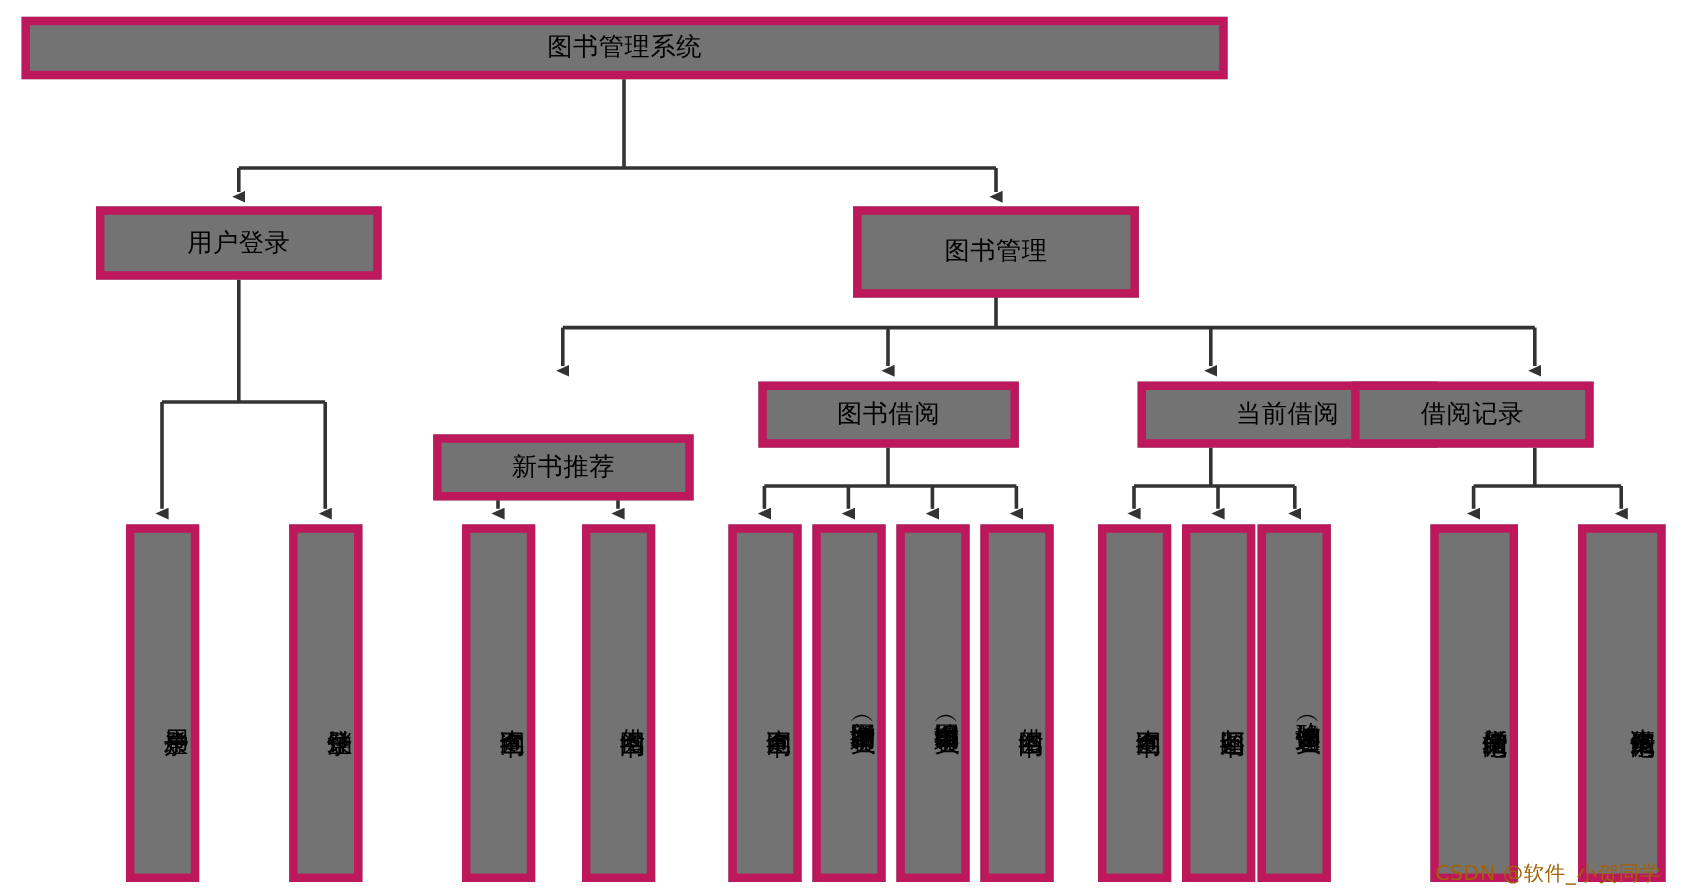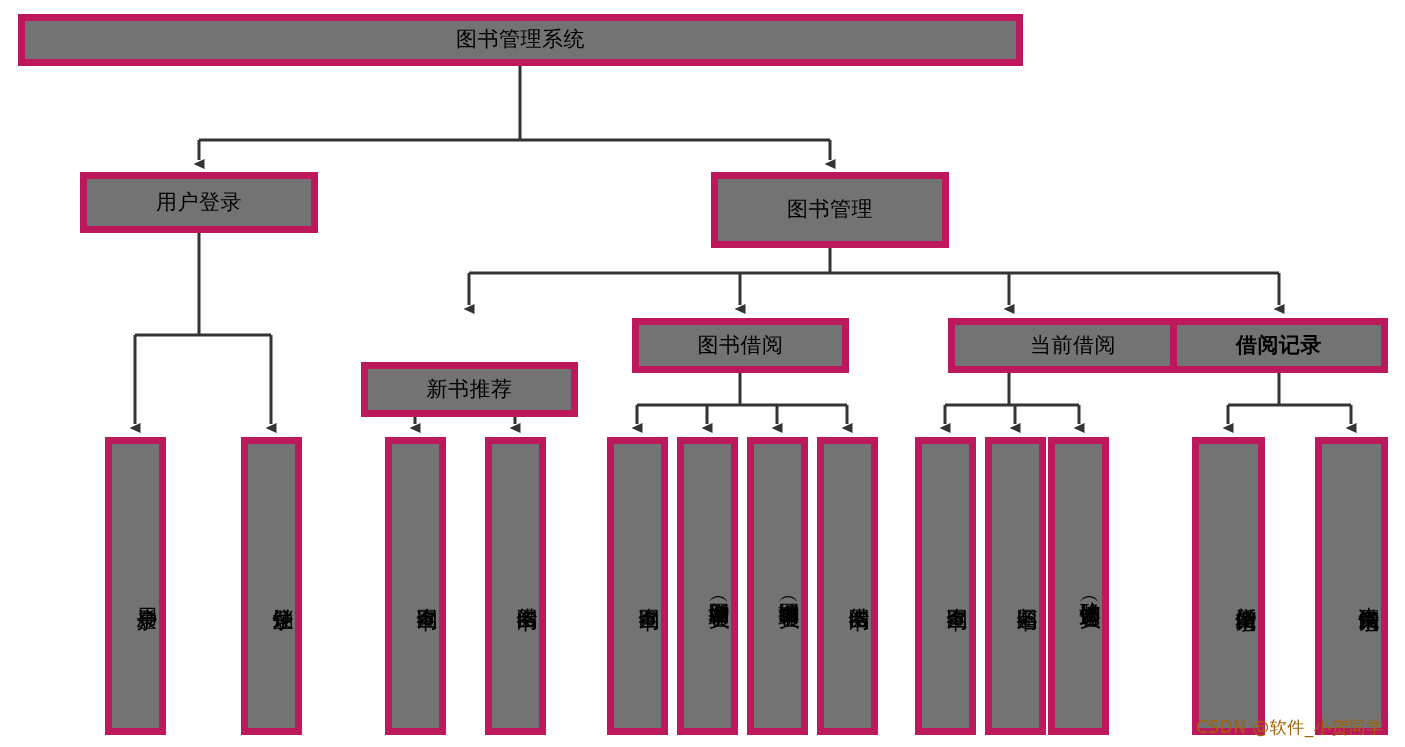--- a/index.html
+++ b/index.html
@@ -125,21 +125,21 @@
   <div class="node node-h" style="left:80px; top:172px; width:238px; height:61px;">用户登录</div>
 
   <div class="node node-h" style="left:711px; top:172px; width:238px; height:76px;">图书管理</div>
 
   <div class="node node-h" style="left:361px; top:318px; width:217px; height:55px;margin-top:44px;">新书推荐</div>
 
   <div class="node node-h" style="left:632px; top:318px; width:217px; height:55px;">图书借阅</div>
 
   <div class="node node-h" style="left:900px; top:318px; width:250px; height:55px;margin-left:48px;">当前借阅</div>
 
-  <div class="node node-h" style="left:1170px; top:318px; width:218px; height:55px;font-weight:bold;">借阅记录</div>
+  <div class="node node-h" style="left:1126px; top:318px; width:202px; height:55px;">借阅记录</div>
 
   <div class="node node-v" style="left:105px; top:437px; width:61px; height:298px;">用户登录</div>
 
   <div class="node node-v" style="left:241px; top:437px; width:61px; height:298px;">注销登录</div>
 
   <div class="node node-v" style="left:385px; top:437px; width:61px; height:298px;">查询图书</div>
 
   <div class="node node-v" style="left:485px; top:437px; width:61px; height:298px;">借阅图书</div>
 
   <div class="node node-v" style="left:607px; top:437px; width:61px; height:298px;">查询图书</div>

